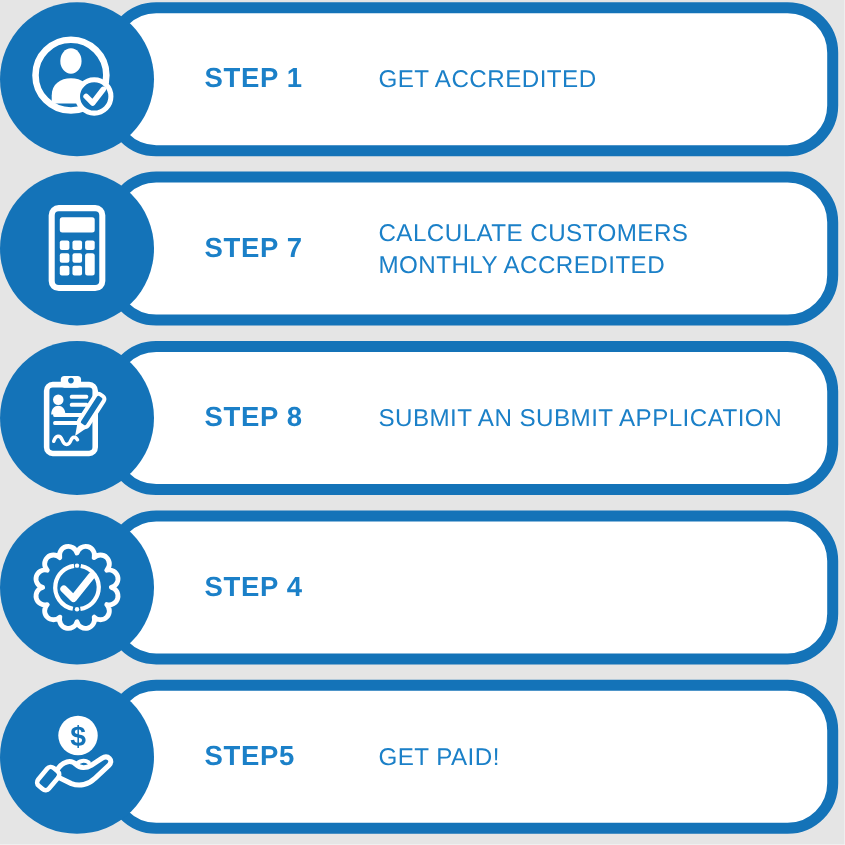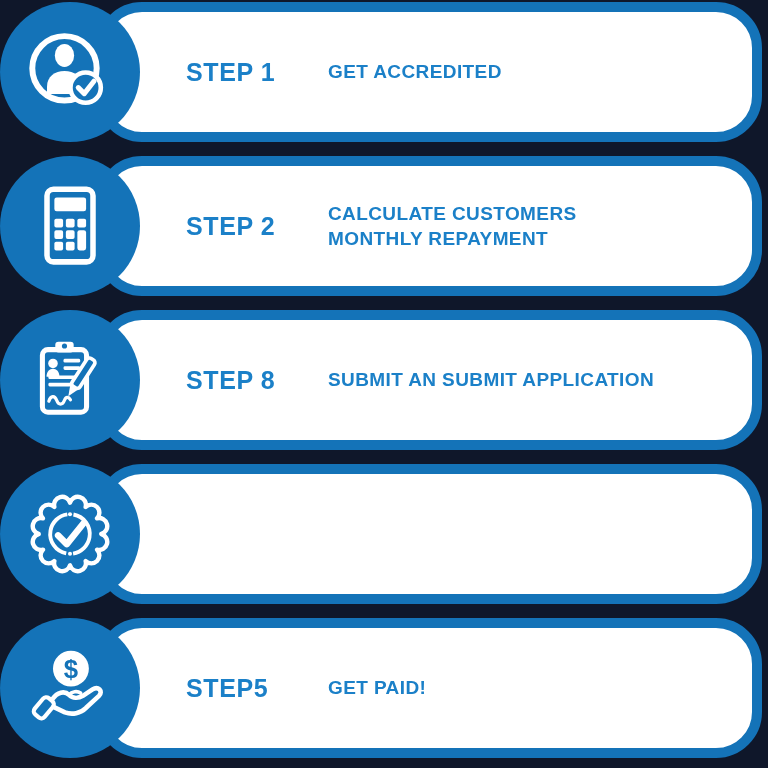--- a/index.html
+++ b/index.html
@@ -1,37 +1,37 @@
 <!DOCTYPE html>
 <html><head>
 <meta charset="utf-8">
 <style>
   html,body{margin:0;padding:0;background:#ffffff;}
   .canvas{
-    position:relative;width:768px;height:768px;background:#0f172a;overflow:hidden;
+    position:relative;width:768px;height:768px;background:#e5e5e5;overflow:hidden;
     font-family:"Liberation Sans",sans-serif;
   }
   .step-row{position:absolute;left:0;width:768px;height:140px;}
   .row-0{top:2px}.row-1{top:156px}.row-2{top:310px}.row-3{top:464px}.row-4{top:618px}
   .pill{
     position:absolute;left:96px;right:6px;top:0;bottom:0;
     border:10px solid #1473B8;border-radius:46px;background:#ffffff;box-sizing:border-box;
   }
   .icon-circle{
     position:absolute;left:0;top:0;width:140px;height:140px;border-radius:50%;
     background:#1473B8;display:flex;align-items:center;justify-content:center;z-index:2;
   }
   .icon-circle svg{width:92px;height:92px;display:block;}
   .step-label{
     position:absolute;left:186px;top:50%;transform:translateY(-50%);
     color:#1B80C8;font-size:25px;font-weight:700;letter-spacing:0.6px;white-space:nowrap;z-index:3;
   }
   .step-desc{
-    position:absolute;left:328px;top:50%;transform:translateY(-50%);
-    color:#1B80C8;font-size:19px;font-weight:700;letter-spacing:0.4px;
+    position:absolute;left:344px;top:50%;transform:translateY(-50%);
+    color:#1B80C8;font-size:22px;font-weight:400;letter-spacing:0.4px;
     white-space:pre-line;max-width:430px;line-height:1.32;z-index:3;
   }
 </style>
 </head>
 <body>
 
 <div class="canvas">
 
   <div class="step-row row-0">
     <div class="pill"></div>
@@ -57,23 +57,23 @@
         <rect x="33" y="42" width="9.5" height="9.5" rx="2" fill="#fff"></rect>
         <rect x="45.5" y="42" width="9.5" height="9.5" rx="2" fill="#fff"></rect>
         <rect x="58" y="42" width="9.5" height="9.5" rx="2" fill="#fff"></rect>
         <rect x="33" y="54.5" width="9.5" height="9.5" rx="2" fill="#fff"></rect>
         <rect x="45.5" y="54.5" width="9.5" height="9.5" rx="2" fill="#fff"></rect>
         <rect x="33" y="67" width="9.5" height="9.5" rx="2" fill="#fff"></rect>
         <rect x="45.5" y="67" width="9.5" height="9.5" rx="2" fill="#fff"></rect>
         <rect x="58" y="54.5" width="9.5" height="22" rx="2.5" fill="#fff"></rect>
       </svg>
     </div>
-    <div class="step-label">STEP 2</div>
+    <div class="step-label">STEP 7</div>
     <div class="step-desc">CALCULATE CUSTOMERS
-MONTHLY REPAYMENT</div>
+MONTHLY ACCREDITED</div>
   </div>
 
   <div class="step-row row-2">
     <div class="pill"></div>
     <div class="icon-circle">
       <svg viewBox="0 0 100 100">
         <rect x="20" y="17" width="48" height="68" rx="6" fill="none" stroke="#fff" stroke-width="5.5"></rect>
         <rect x="34" y="8.5" width="20" height="11.5" rx="3.5" fill="#fff"></rect>
         <circle cx="44" cy="13" r="2.8" fill="#1473B8"></circle>
         <circle cx="31.5" cy="32" r="5.2" fill="#fff"></circle>
@@ -101,20 +101,21 @@
                  A7.4 7.4 0 0 1 79.4 67 A7.4 7.4 0 0 1 67 79.4 A7.4 7.4 0 0 1 50 84
                  A7.4 7.4 0 0 1 33 79.4 A7.4 7.4 0 0 1 20.6 67 A7.4 7.4 0 0 1 16 50
                  A7.4 7.4 0 0 1 20.6 33 A7.4 7.4 0 0 1 33 20.6 A7.4 7.4 0 0 1 50 16
                  A7.4 7.4 0 0 1 67 20.6 A7.4 7.4 0 0 1 79.4 33 A7.4 7.4 0 0 1 84 50 Z" fill="none" stroke="#fff" stroke-width="4.8" stroke-linejoin="round"></path>
         <circle cx="50" cy="50" r="21.5" fill="none" stroke="#fff" stroke-width="4.2" stroke-dasharray="60 7.5" transform="rotate(-80 50 50)"></circle>
         <circle cx="50" cy="28.5" r="2.2" fill="#fff"></circle>
         <circle cx="50" cy="71.5" r="2.2" fill="#fff"></circle>
         <path d="M37 51.5 l9.5 9.5 L64.5 38.5" fill="none" stroke="#fff" stroke-width="7" stroke-linecap="round" stroke-linejoin="round"></path>
       </svg>
     </div>
+    <div class="step-label">STEP 4</div>
   </div>
 
   <div class="step-row row-4">
     <div class="pill"></div>
     <div class="icon-circle">
       <svg viewBox="0 0 100 100">
         <circle cx="51" cy="29" r="19.5" fill="#fff"></circle>
         <text x="51" y="39" text-anchor="middle" font-family="Liberation Sans, sans-serif" font-size="28" font-weight="bold" fill="#1473B8" aria-label="$">$</text>
         <path d="M31 62 C36 54.5 44 52.5 49 57.5 C53 61.5 59 61.5 64 58.5 L74.5 51.5
                  C80.5 47.5 86.5 53.5 81.5 58.5 L67.5 71.5 C61.5 77.5 52.5 79.5 44.5 76.5 L32 70.5" fill="none" stroke="#fff" stroke-width="5" stroke-linecap="round" stroke-linejoin="round"></path>

